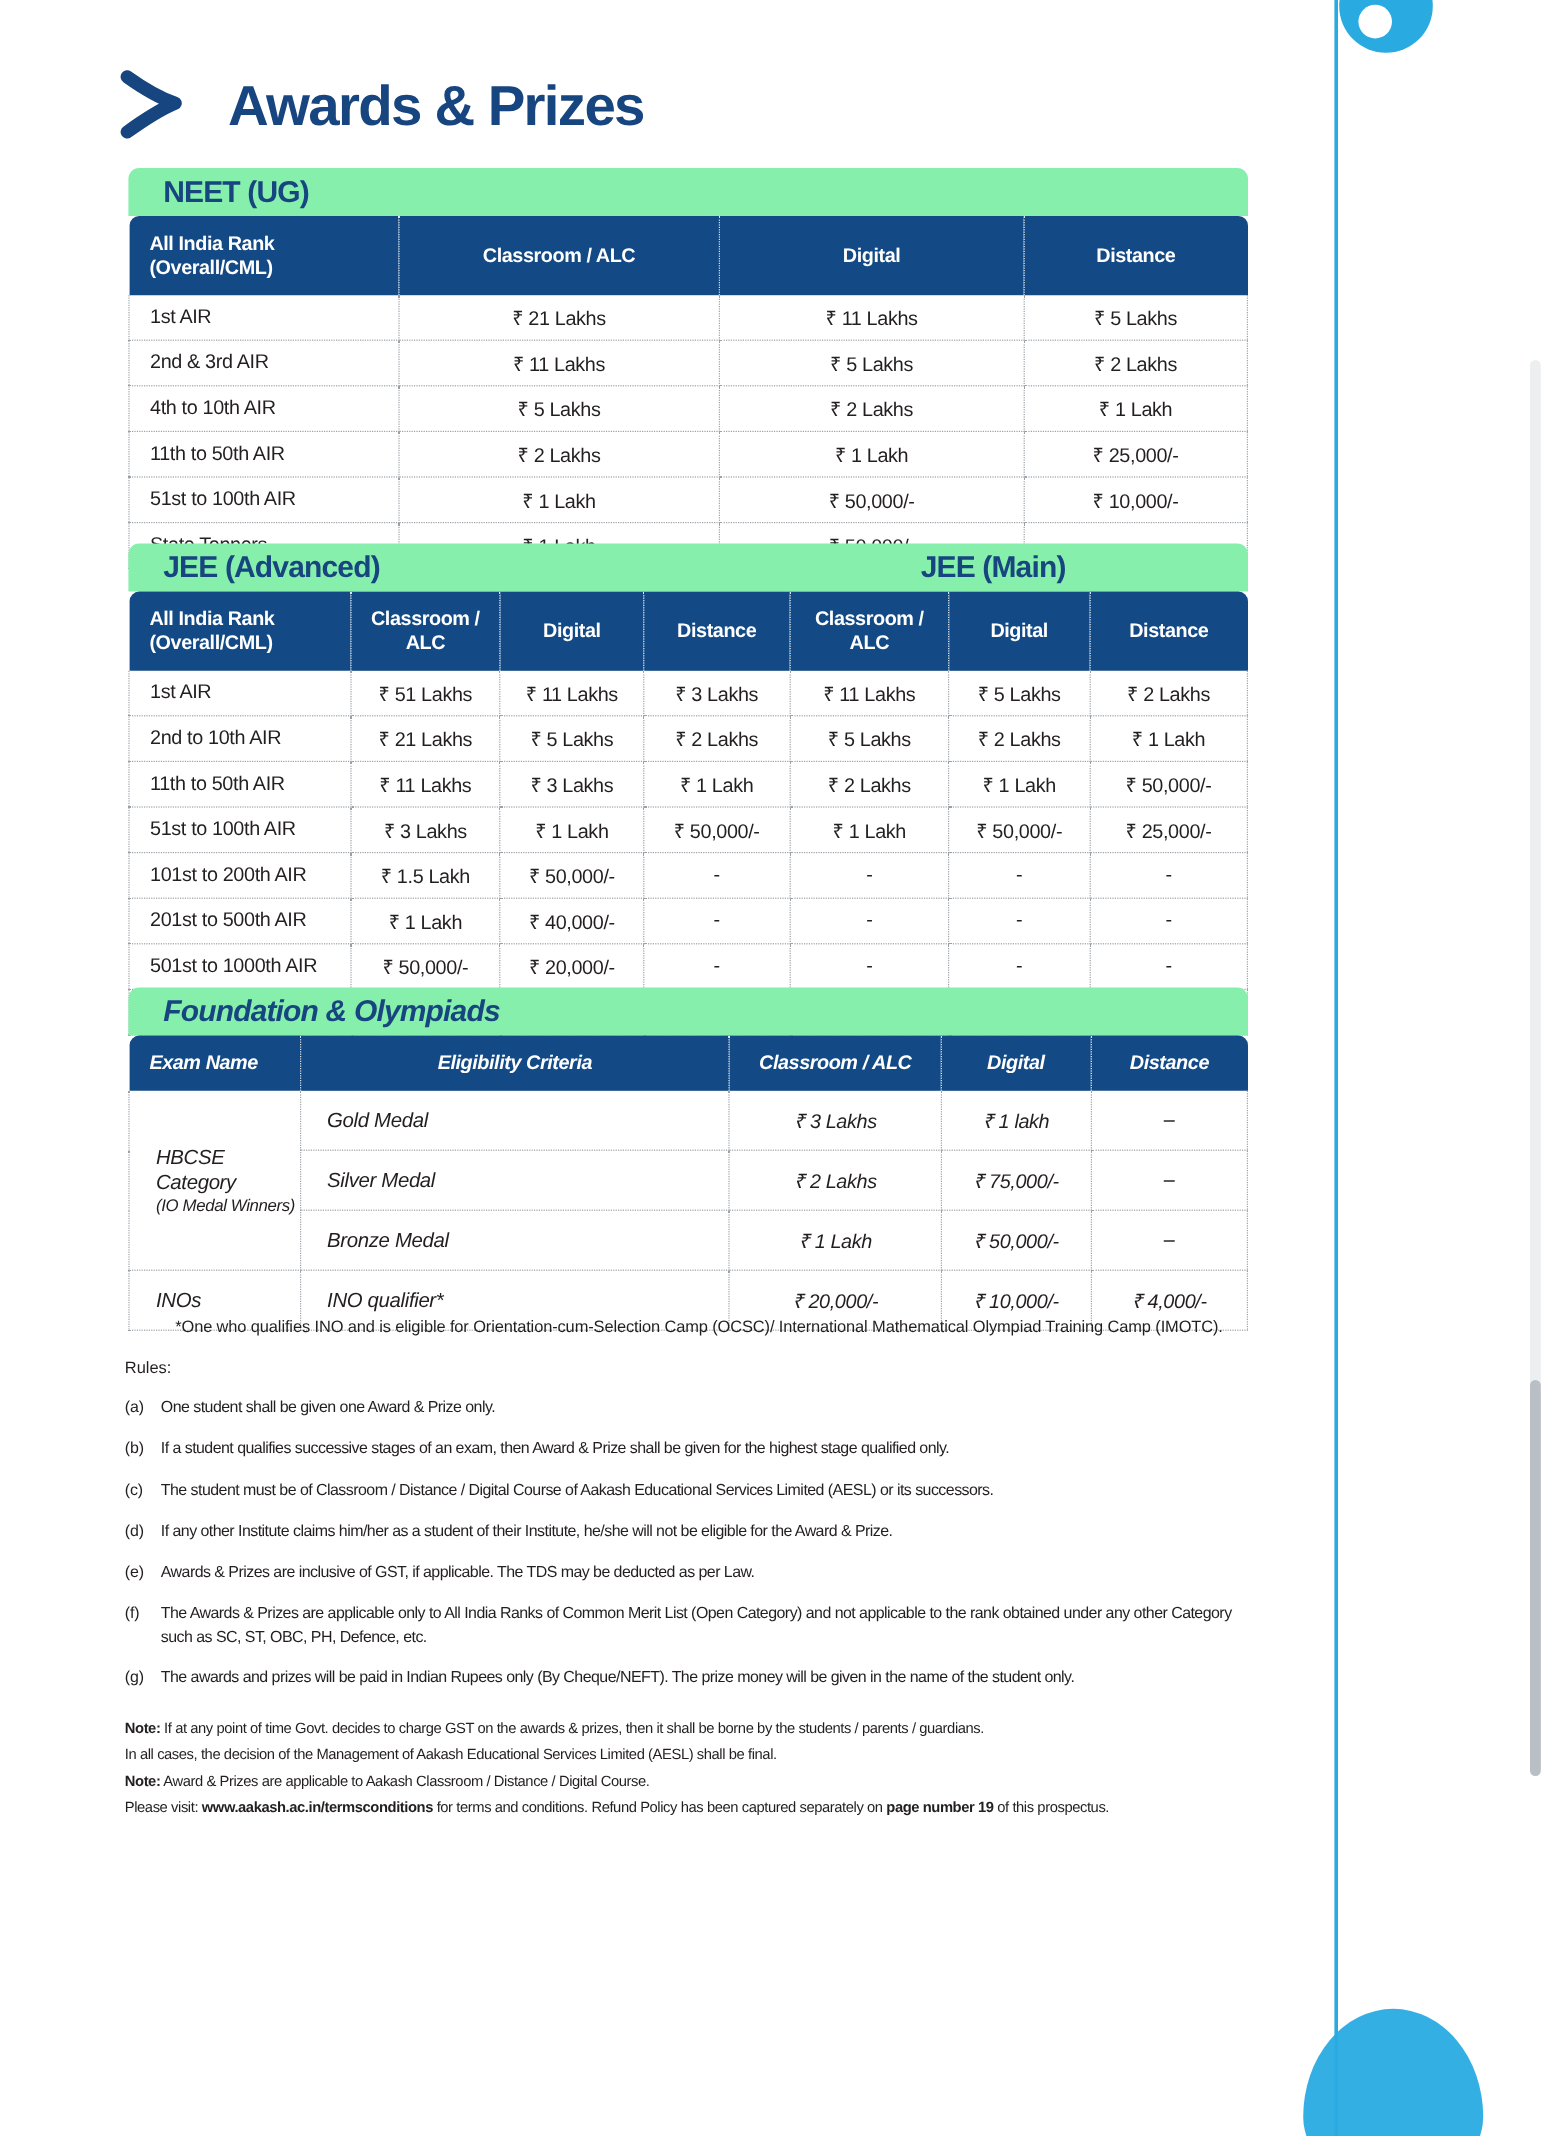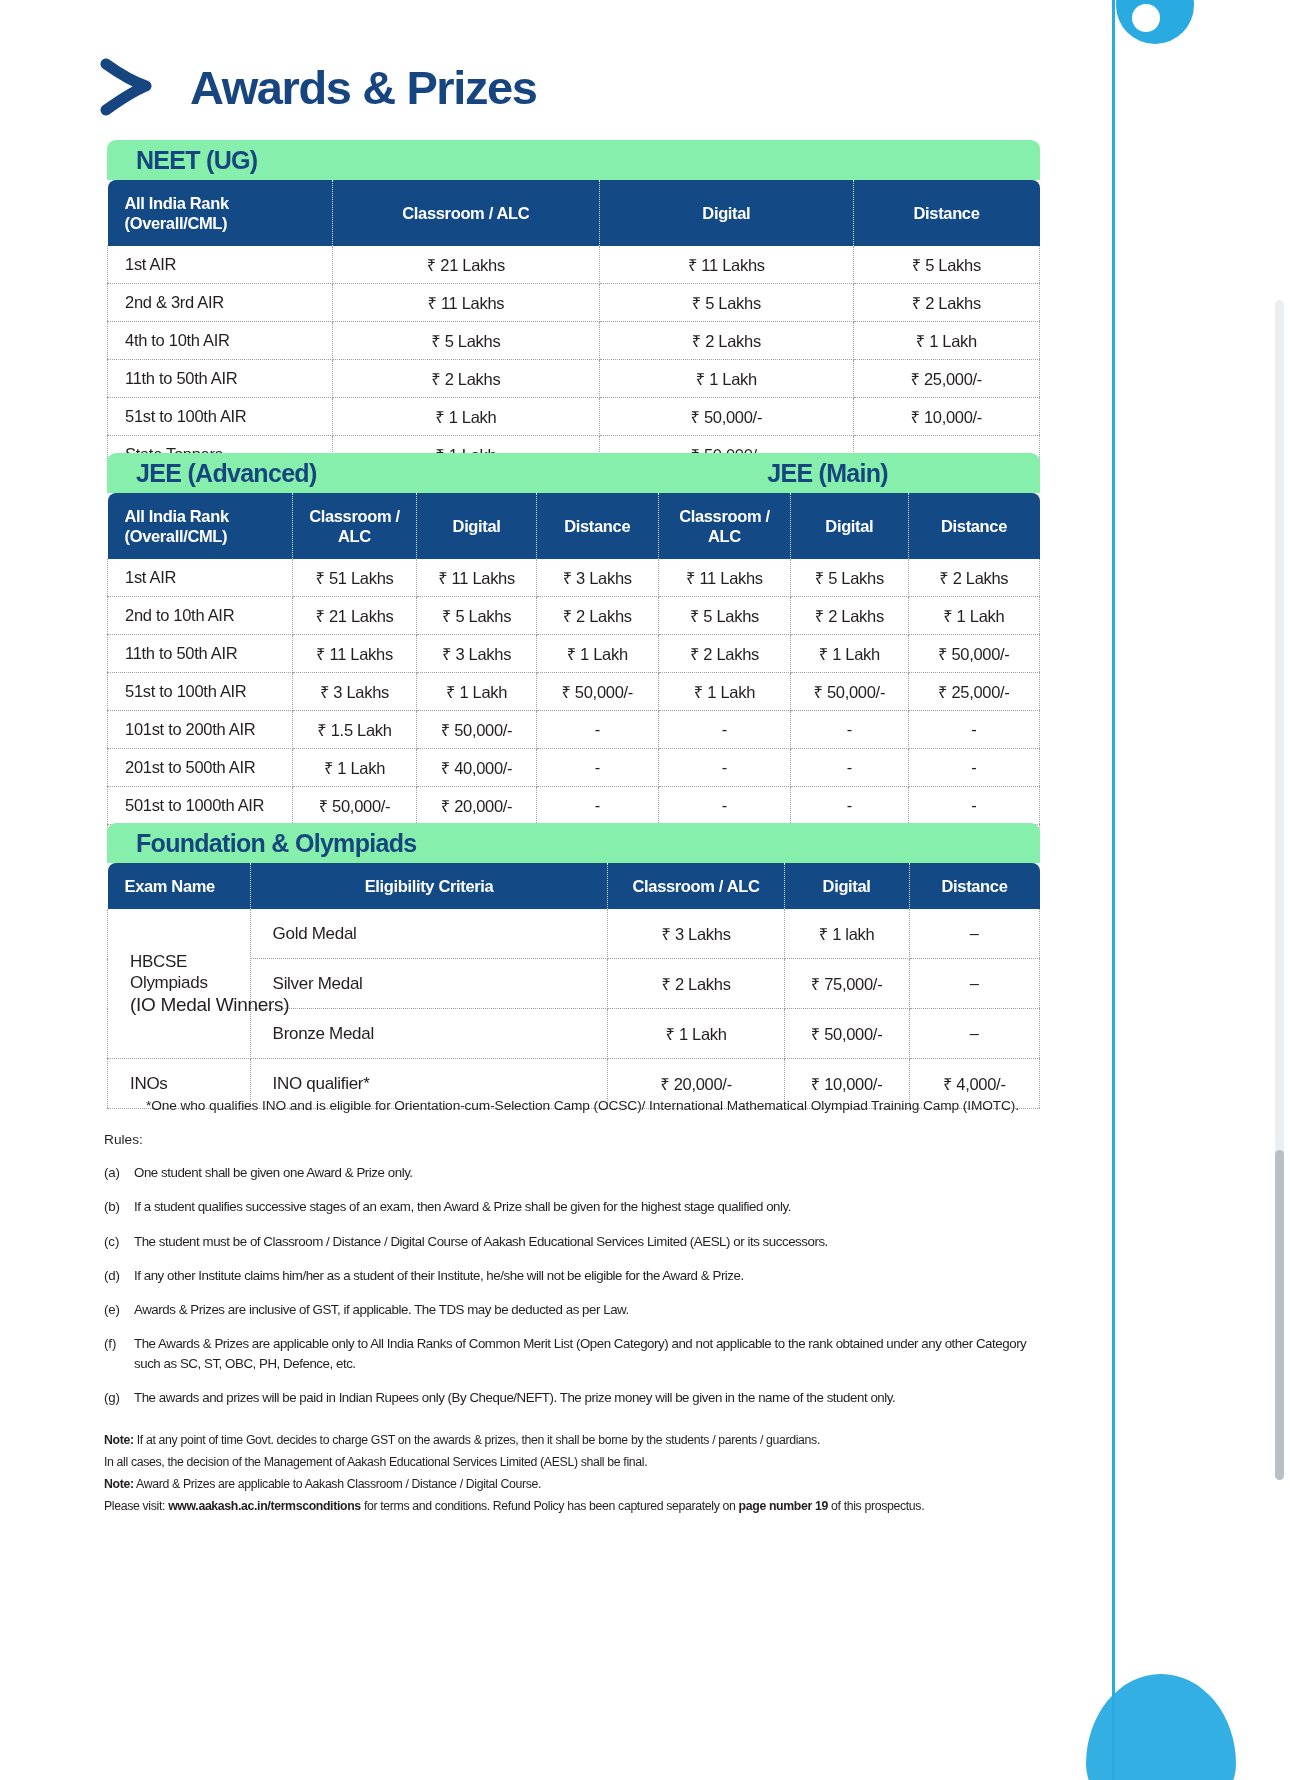--- a/index.html
+++ b/index.html
@@ -134,21 +134,21 @@
   tbody td:last-child { border-right: none; }
   tbody td.lead { text-align: left; padding-left: 17px; margin-top: 40px; }
   tbody tr:last-child td { border-bottom: 1px dotted #9aa0a6; }
   tbody { border-left: 1px dotted #9aa0a6; border-right: 1px dotted #9aa0a6; }
 
   
   .fnd td { padding: 13px 6px; }
   .fnd td.lead { text-align: left; padding-left: 22px; font-size: 17px; }
   .fnd td.crit { text-align: left; padding-left: 22px; font-size: 17px; }
   .exam-cell { line-height: 1.25; }
-  .exam-cell .sub { font-size: 19px; display: block; }
+  .exam-cell .sub { font-size: 14px; display: block; }
 
   
   .notes { position: absolute; left: 104px; top: 1098px; width: 940px; }
   .note-star { font-size: 13.7px; margin-bottom: 19px; letter-spacing: -.1px; margin-left: 42px; }
   .rules-label { font-size: 13.7px; margin-bottom: 16px; }
   .rule {
     display: flex;
     font-size: 13.3px;
     margin-bottom: 15px;
     letter-spacing: -.45px;
@@ -331,39 +331,39 @@
         <td>-</td>
         <td>-</td>
         <td>₹ 1 Lakh</td>
         <td>-</td>
         <td>-</td>
       </tr>
     </tbody>
   </table>
 </div>
 
-<div class="section" style="top:823px;">
+<div class="section" style="top:823px;font-style:italic;">
   <div class="section-band">
     <span class="section-title">Foundation &amp; Olympiads</span>
   </div>
   <table class="fnd">
     <thead>
       <tr>
         <th class="lead" style="width:15.3%">Exam Name</th>
         <th style="width:38.4%">Eligibility Criteria</th>
         <th style="width:18.9%">Classroom / ALC</th>
         <th style="width:13.4%">Digital</th>
         <th style="width:14%">Distance</th>
       </tr>
     </thead>
     <tbody>
       <tr>
         <td class="lead exam-cell" rowspan="3">
           <span>HBCSE</span><br>
-          <span>Olympiads</span>
+          <span>Category</span>
           <span class="sub">(IO Medal Winners)</span>
         </td>
         <td class="crit">Gold Medal</td>
         <td>₹ 3 Lakhs</td>
         <td>₹ 1 lakh</td>
         <td>–</td>
       </tr>
       <tr>
         <td class="crit">Silver Medal</td>
         <td>₹ 2 Lakhs</td>

